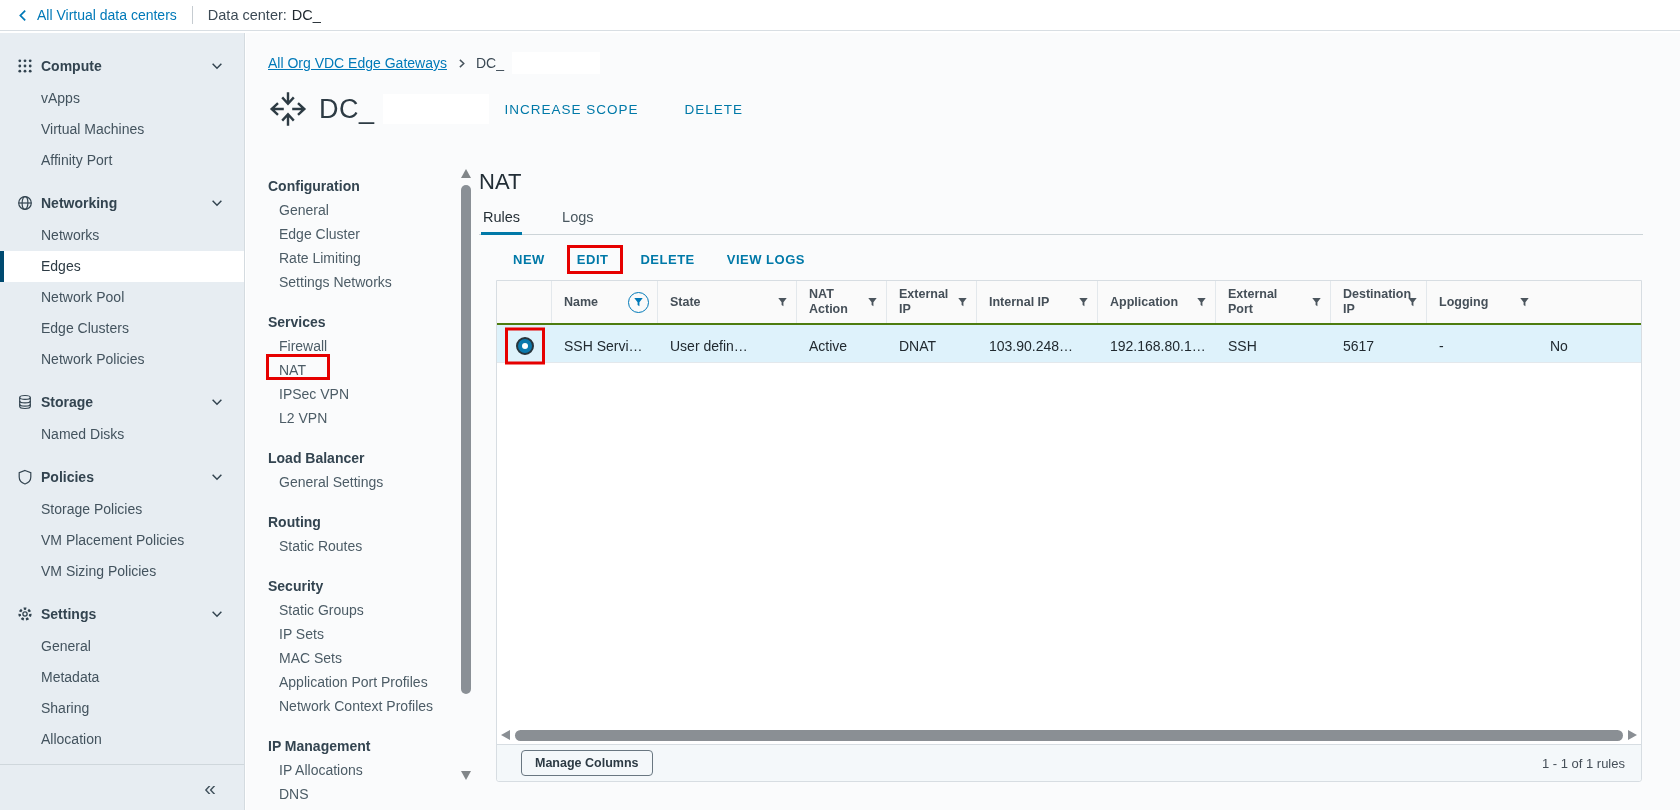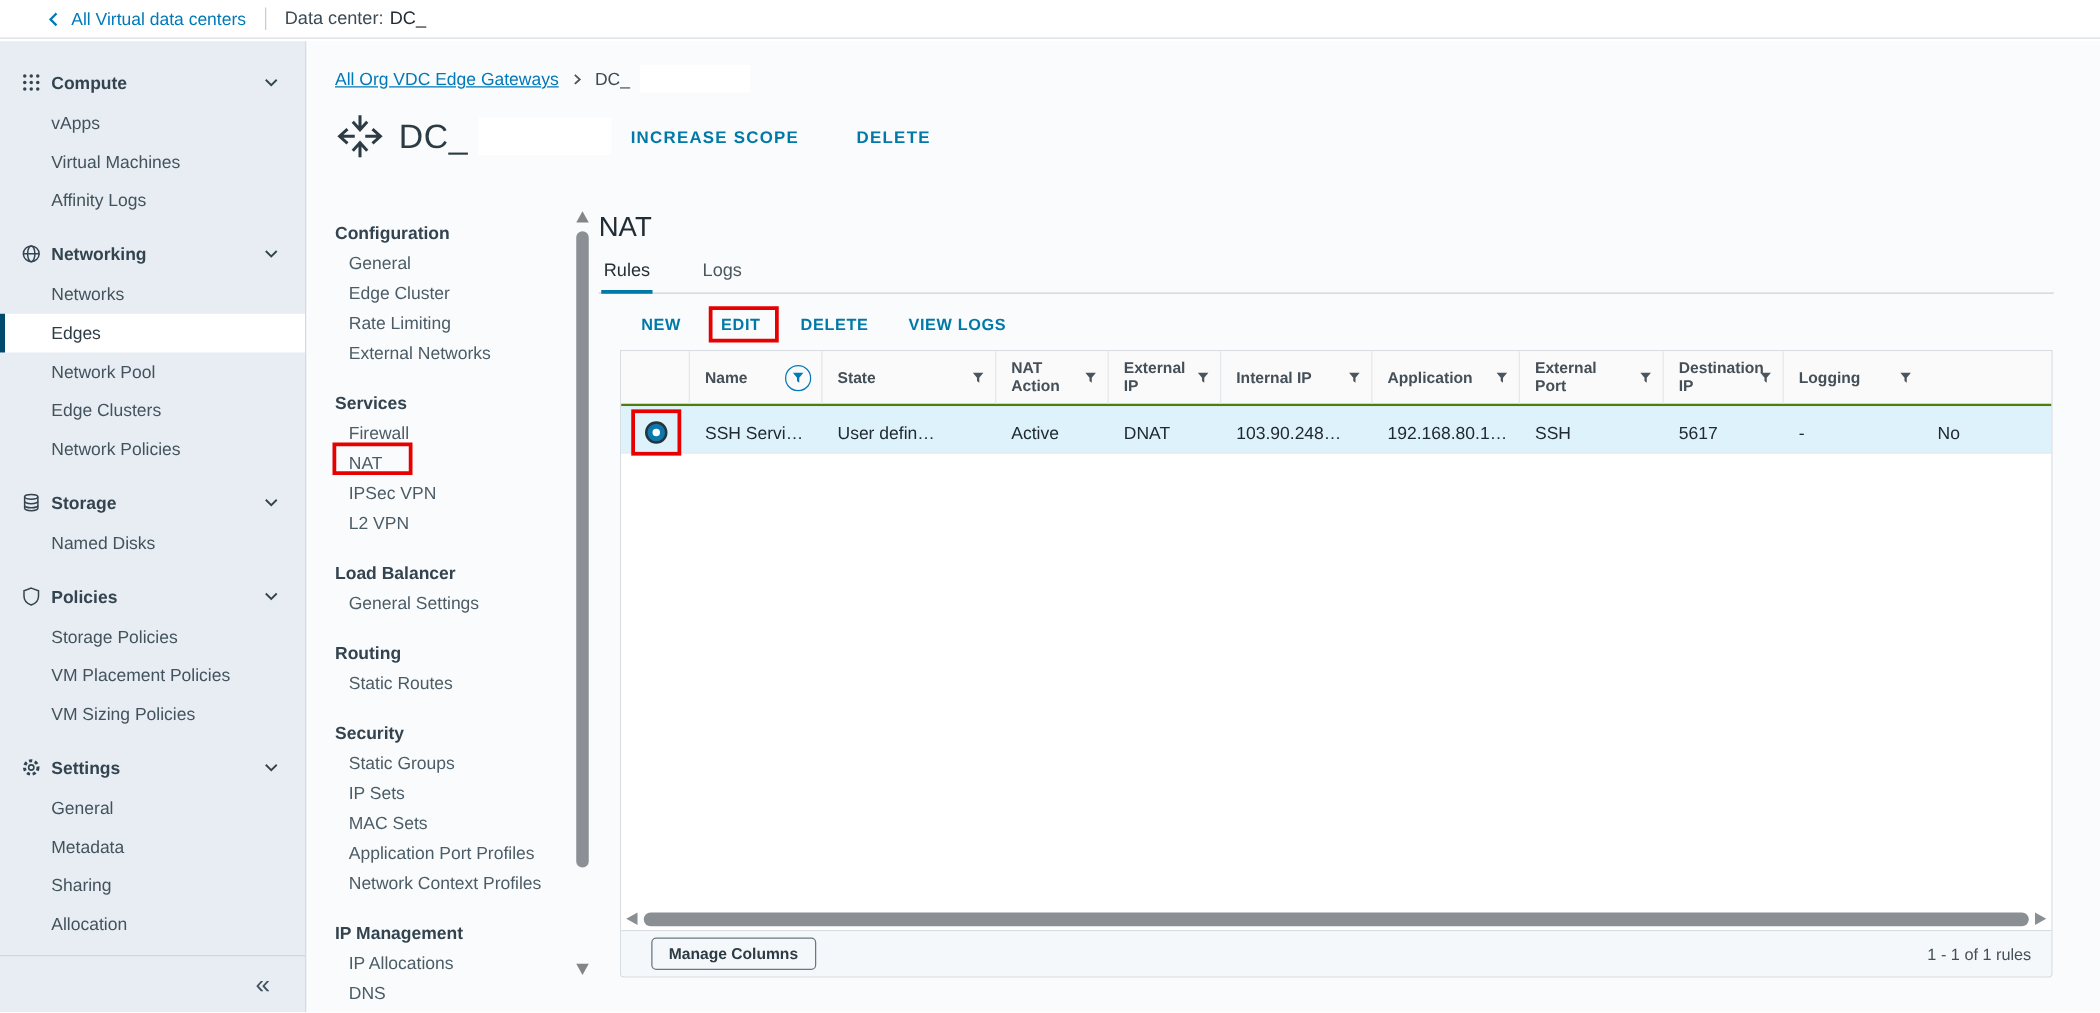--- a/index.html
+++ b/index.html
@@ -2,21 +2,21 @@
 <html><head>
 <meta charset="utf-8">
 <style>
   * { box-sizing:border-box; margin:0; padding:0; }
   html,body { background:#fff; }
   body { font-family:"Liberation Sans", sans-serif; }
   .stage { position:relative; width:1680px; height:810px; background:#fff; overflow:hidden; }
 
   
   .topbar { position:absolute; top:0; left:0; right:0; height:31px; background:#fff;
-            border-bottom:1px solid #d8dee3; display:flex; align-items:center; padding-left:36px;text-align:center; }
+            border-bottom:1px solid #d8dee3; display:flex; align-items:center; padding-left:16px;text-align:center; }
   .back-link { display:flex; align-items:center; gap:7px; color:#0079b8; font-size:14px; cursor:pointer; }
   .topbar-divider { width:1px; height:18px; background:#c6ccd1; margin:0 15px; }
   .dc-context { font-size:14.5px; color:#3c4a55; display:flex; gap:5px; }
   .dc-context .ctx-value { color:#212a30; }
 
   
   .sidebar { position:absolute; top:33px; left:0; bottom:0; width:245px; background:#e7edf2;
              border-right:1px solid #d4dbe0; }
   .sidebar-inner { padding-top:16px; }
   .nav-section { display:flex; align-items:center; height:34px; padding:0 20px 0 17px;
@@ -35,21 +35,21 @@
 
   .breadcrumb { position:absolute; left:22px; top:19px; font-size:14px; display:flex; align-items:center; gap:8px; }
   .crumb-link { color:#0079b8; text-decoration:underline; cursor:pointer; }
   .crumb-current { color:#3c4a55; }
   .redact { display:inline-block; background:#fff; }
 
   .gw-header { position:absolute; left:22px; top:56px; display:flex; align-items:center; }
   .gw-icon { width:40px; height:40px; margin-right:11px; display:flex; }
   .gw-title { font-size:27px; color:#2d3b44; letter-spacing:.5px; }
   .gw-actions { display:flex; gap:46px; margin-left:16px; align-items:center; }
-  .gw-action { font-size:13.5px; font-weight:bold; letter-spacing:1px; color:#0079a8; cursor:pointer; }
+  .gw-action { font-size:13.5px; font-weight:normal; letter-spacing:1px; color:#0079a8; cursor:pointer; }
 
   
   .subnav { position:absolute; left:22px; top:141px; width:190px; font-size:14px; }
   .subnav-group { margin-top:16px; }
   .subnav-group:first-child { margin-top:0; }
   .subnav-header { font-weight:bold; color:#334450; line-height:24px; }
   .subnav-item { line-height:24px; color:#4c5c66; padding-left:11px; position:relative; cursor:pointer; }
 
   
   .vscroll { position:absolute; left:212px; top:136px; width:16px; height:620px; }
@@ -157,21 +157,21 @@
         </span>
         <span>Compute</span>
         <span class="nav-caret">
           <svg width="14" height="14" viewBox="0 0 16 16">
               <path d="M3 5.5 L8 10.5 L13 5.5" fill="none" stroke="#334450" stroke-width="1.7"></path>
             </svg>
         </span>
       </div>
       <div class="nav-item">vApps</div>
       <div class="nav-item">Virtual Machines</div>
-      <div class="nav-item">Affinity Logs</div>
+      <div class="nav-item">Affinity Port</div>
 
       <div class="nav-section">
         <span class="nav-ico">
           <svg width="16" height="16" viewBox="0 0 16 16" fill="none" stroke="#334450" stroke-width="1.2">
             <circle cx="8" cy="8" r="6.3"></circle>
               <ellipse cx="8" cy="8" rx="2.9" ry="6.3"></ellipse>
               <path d="M1.7 8 H14.3"></path>
           </svg>
         </span>
         <span>Networking</span>
@@ -277,21 +277,21 @@
       </span>
     </div>
 
     <div class="subnav">
 
       <div class="subnav-group">
         <div class="subnav-header">Configuration</div>
         <div class="subnav-item">General</div>
         <div class="subnav-item">Edge Cluster</div>
         <div class="subnav-item">Rate Limiting</div>
-        <div class="subnav-item">External Networks</div>
+        <div class="subnav-item">Settings Networks</div>
       </div>
 
       <div class="subnav-group">
         <div class="subnav-header">Services</div>
         <div class="subnav-item">Firewall</div>
         <div class="subnav-item">
           <span>NAT</span>
           <span class="hl hl-nat"></span>
         </div>
         <div class="subnav-item">IPSec VPN</div>

